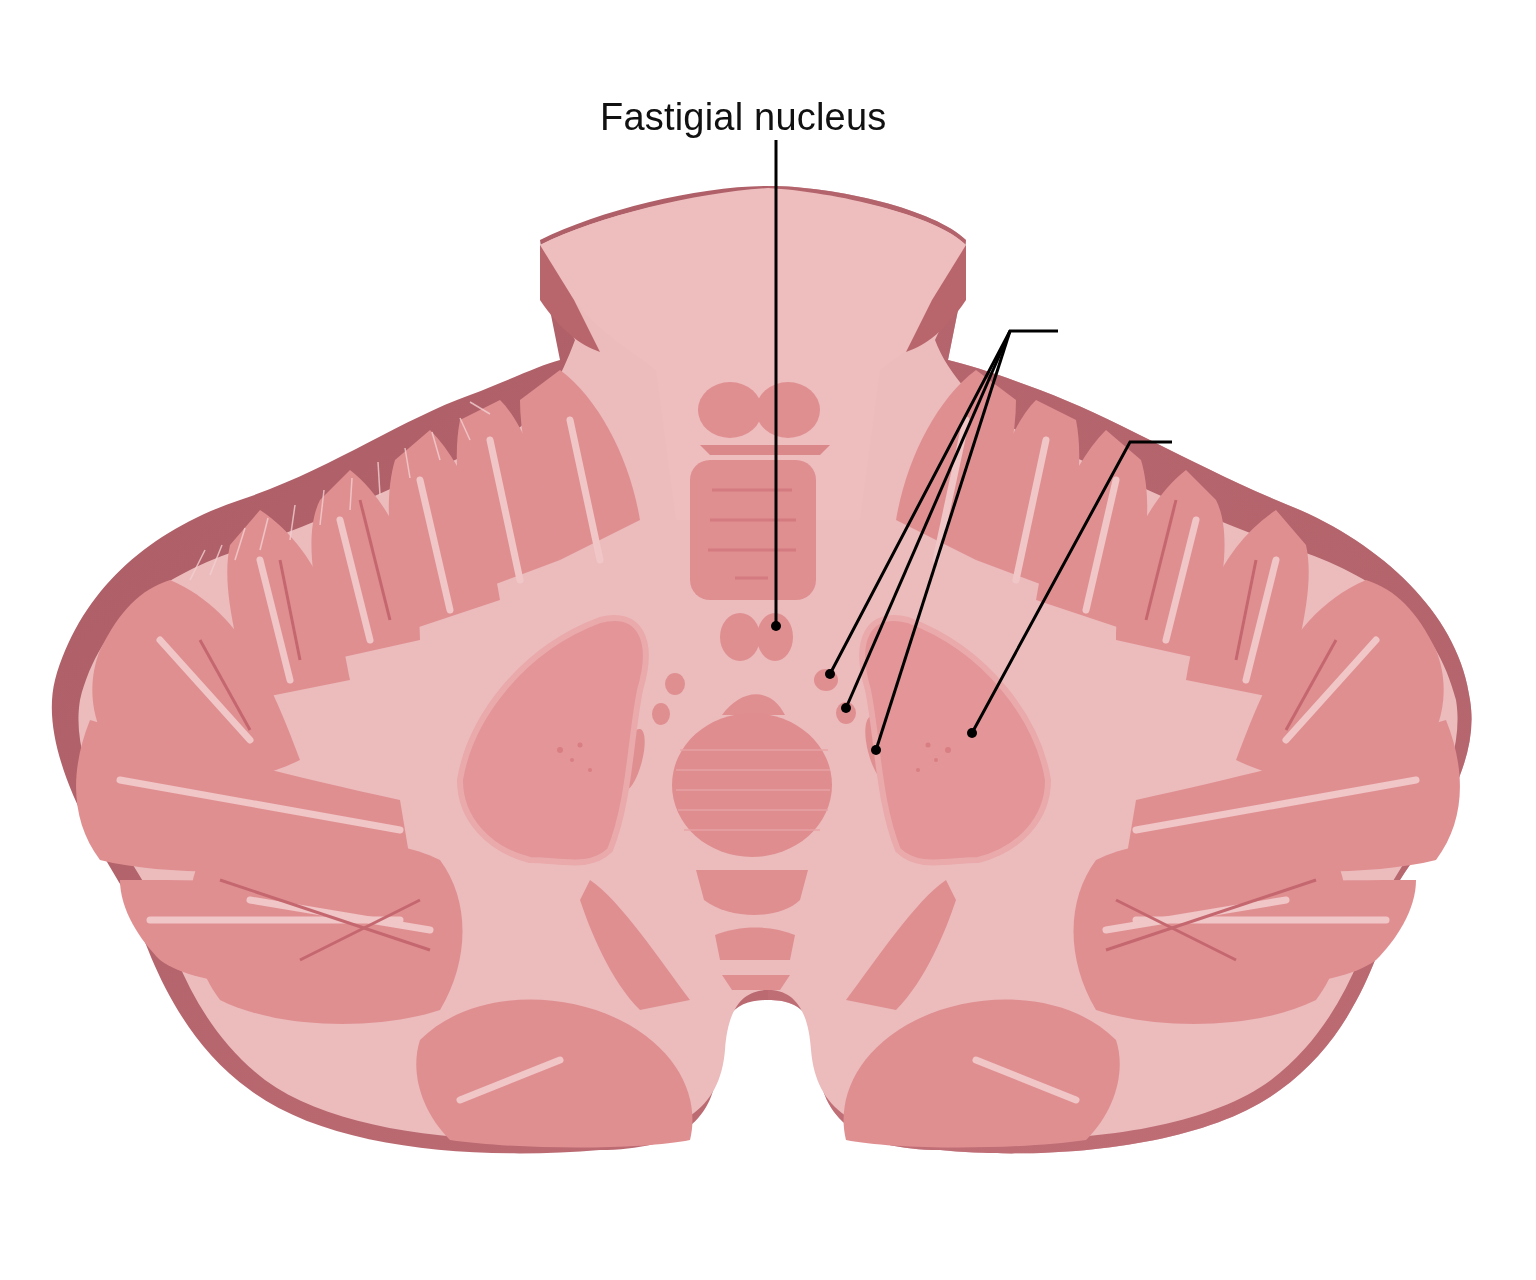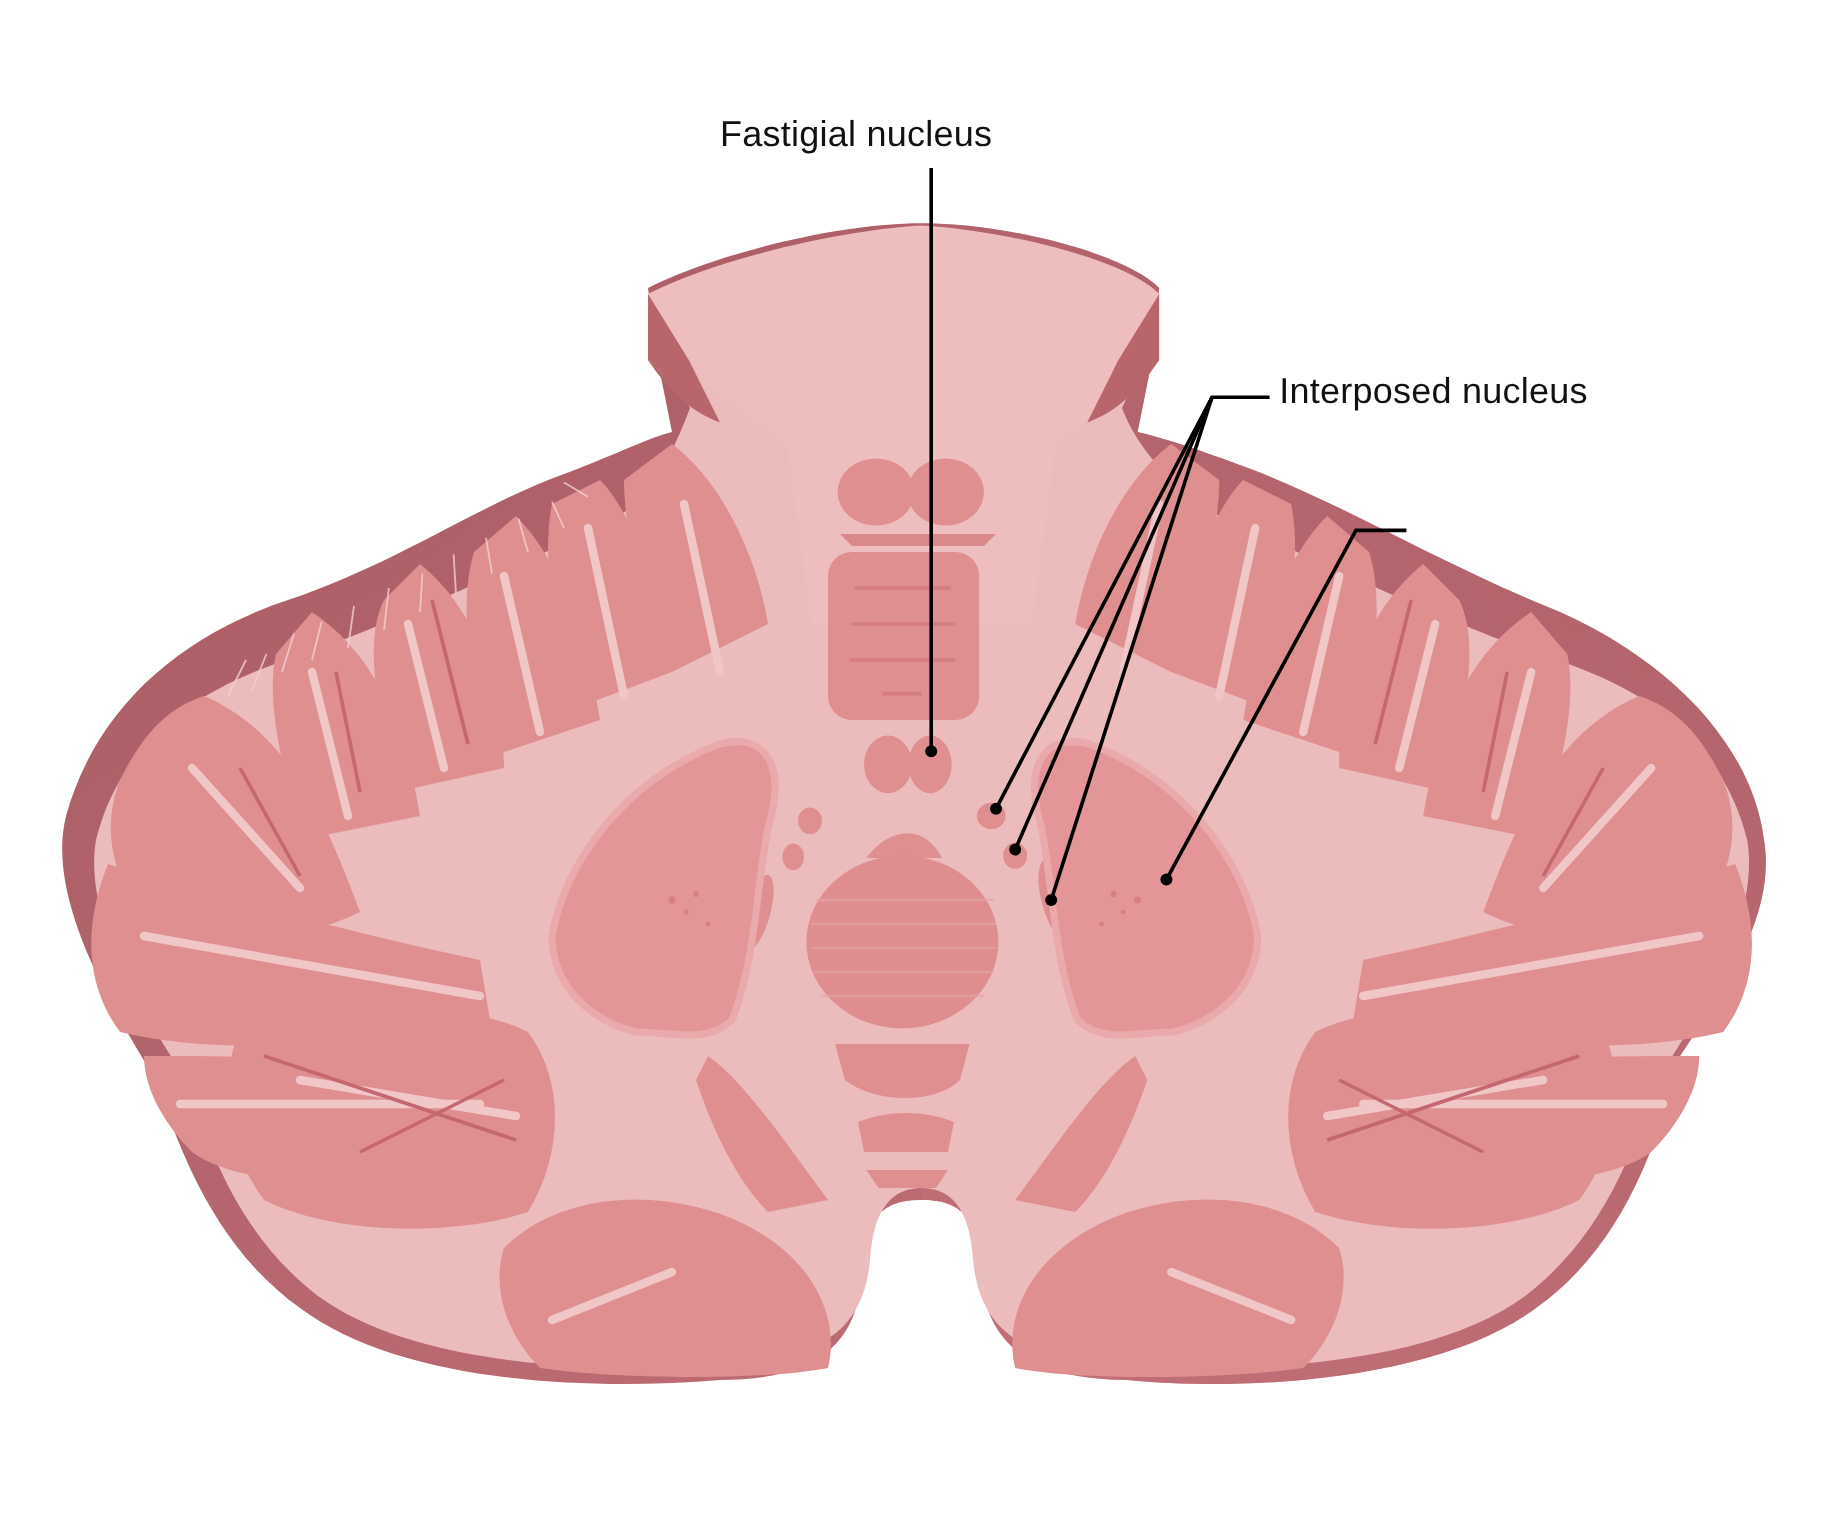--- a/index.html
+++ b/index.html
@@ -1,20 +1,20 @@
 <!DOCTYPE html>
 <html><head>
 <meta charset="utf-8">
 <style>
   html, body { margin: 0; padding: 0; background: #ffffff; }
   body { width: 1536px; height: 1280px; position: relative; overflow: hidden;
          font-family: "Liberation Sans", "DejaVu Sans", sans-serif; }
   .stage { position: absolute; left: 0; top: 0; width: 1536px; height: 1280px; }
   svg.art { position: absolute; left: 0; top: 0; }
-  .label { position: absolute; font-size: 30px; color: #111111; letter-spacing: 0.2px;
+  .label { position: absolute; font-size: 38px; color: #111111; letter-spacing: 0.2px;
            white-space: nowrap; line-height: 1; }
 </style>
 </head>
 <body>
 
 <div class="stage">
 
   <svg class="art" width="1536" height="1280" viewBox="0 0 1536 1280">
     <defs>
       <linearGradient id="rimL" x1="0" y1="0" x2="1" y2="1">
@@ -228,14 +228,13 @@
     <g fill="#000000">
       <circle cx="776" cy="626" r="5"></circle>
       <circle cx="830" cy="674" r="5"></circle>
       <circle cx="846" cy="708" r="5"></circle>
       <circle cx="876" cy="750" r="5"></circle>
       <circle cx="972" cy="733" r="5"></circle>
     </g>
   </svg>
 
   <div class="label" style="left:600px; top:98px;">Fastigial nucleus</div>
-  <div class="label" style="left:1066px; top:312px;">Interposed nucleus</div>
 </div>
 
 </body></html>

